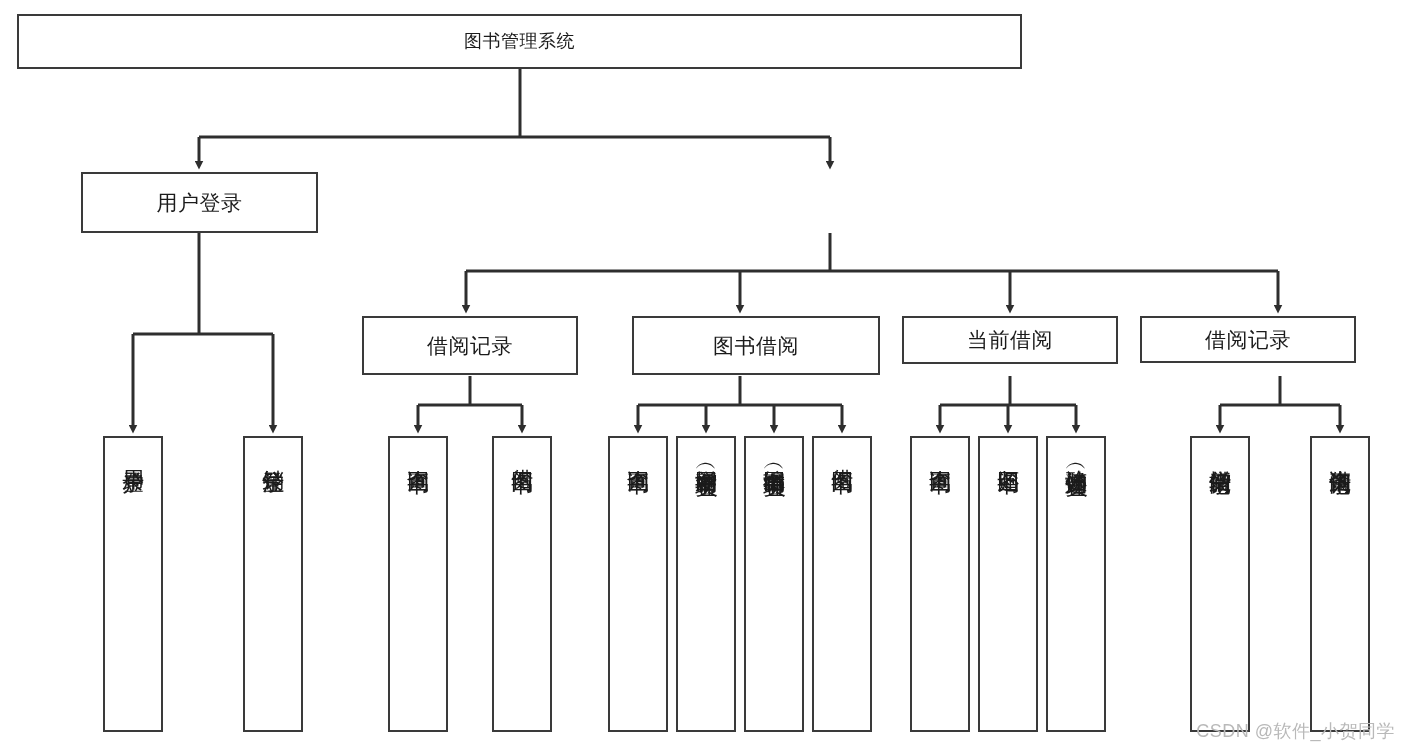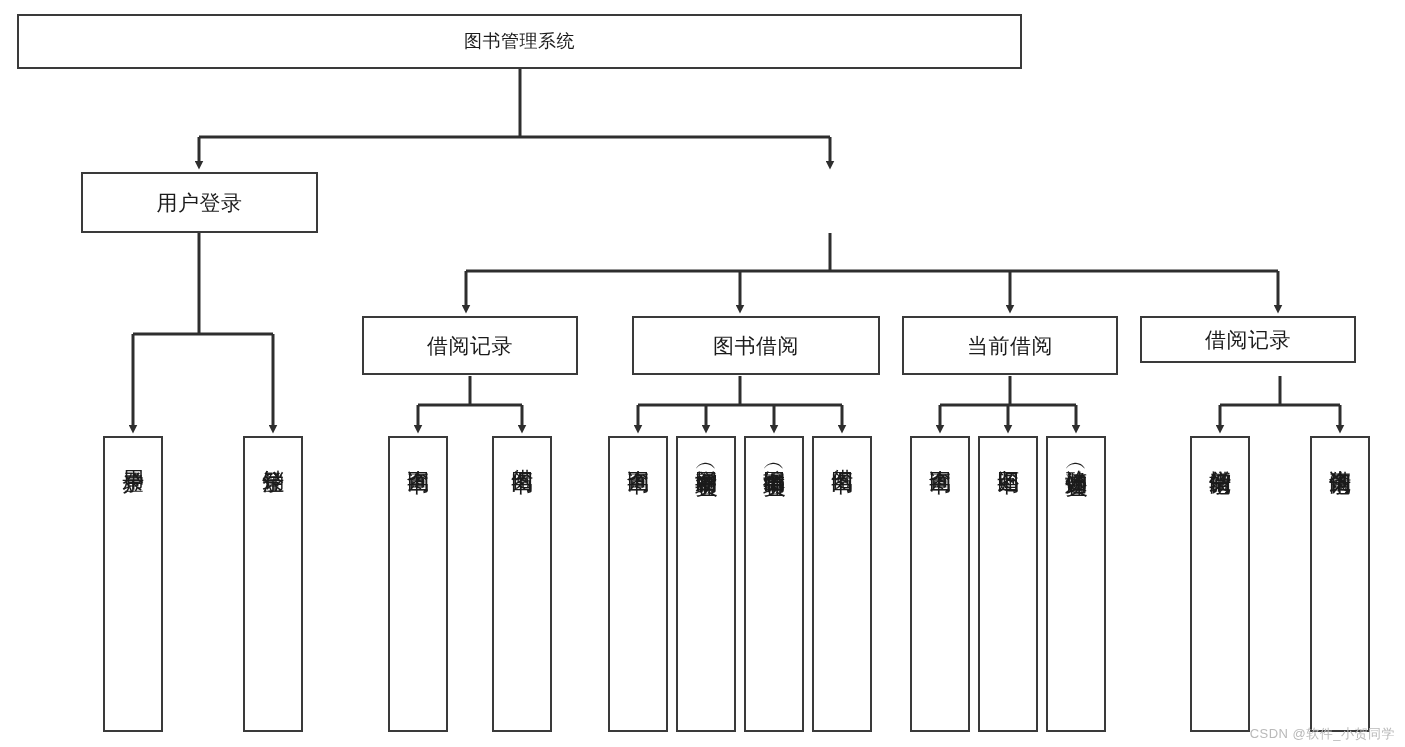--- a/index.html
+++ b/index.html
@@ -55,21 +55,21 @@
     font-size: 22px;
     line-height: 1.02;
     letter-spacing: 1px;
     white-space: nowrap;
   }
   .node.root .node-label { font-size: 18px; }
   #watermark {
     position: absolute;
     right: 10px;
     bottom: 4px;
-    font-size: 13px;
+    font-size: 18px;
     color: #b9b9b9;
     white-space: nowrap;
     letter-spacing: 0.5px;
     pointer-events: none;
   }
 </style>
 </head>
 <body>
 
 <div id="diagram-root">
@@ -134,21 +134,21 @@
   <div class="node horizontal" style="left:81px; top:172px; width:237px; height:61px;">
     <span class="node-label">用户登录</span>
   </div>
 
   <div class="node horizontal" style="left:362px; top:316px; width:216px; height:59px;">
     <span class="node-label">借阅记录</span>
   </div>
   <div class="node horizontal" style="left:632px; top:316px; width:248px; height:59px;">
     <span class="node-label">图书借阅</span>
   </div>
-  <div class="node horizontal" style="left:902px; top:316px; width:216px; height:59px;justify-content:center;">
+  <div class="node horizontal" style="left:902px; top:316px; width:216px; height:48px;justify-content:center;">
     <span class="node-label">当前借阅</span>
   </div>
   <div class="node horizontal" style="left:1140px; top:316px; width:216px; height:47px;">
     <span class="node-label">借阅记录</span>
   </div>
 
   <div class="node vertical" style="left:103px; top:436px; width:60px; height:296px;">
     <span class="node-label">用户登录</span>
   </div>
   <div class="node vertical" style="left:243px; top:436px; width:60px; height:296px;">

